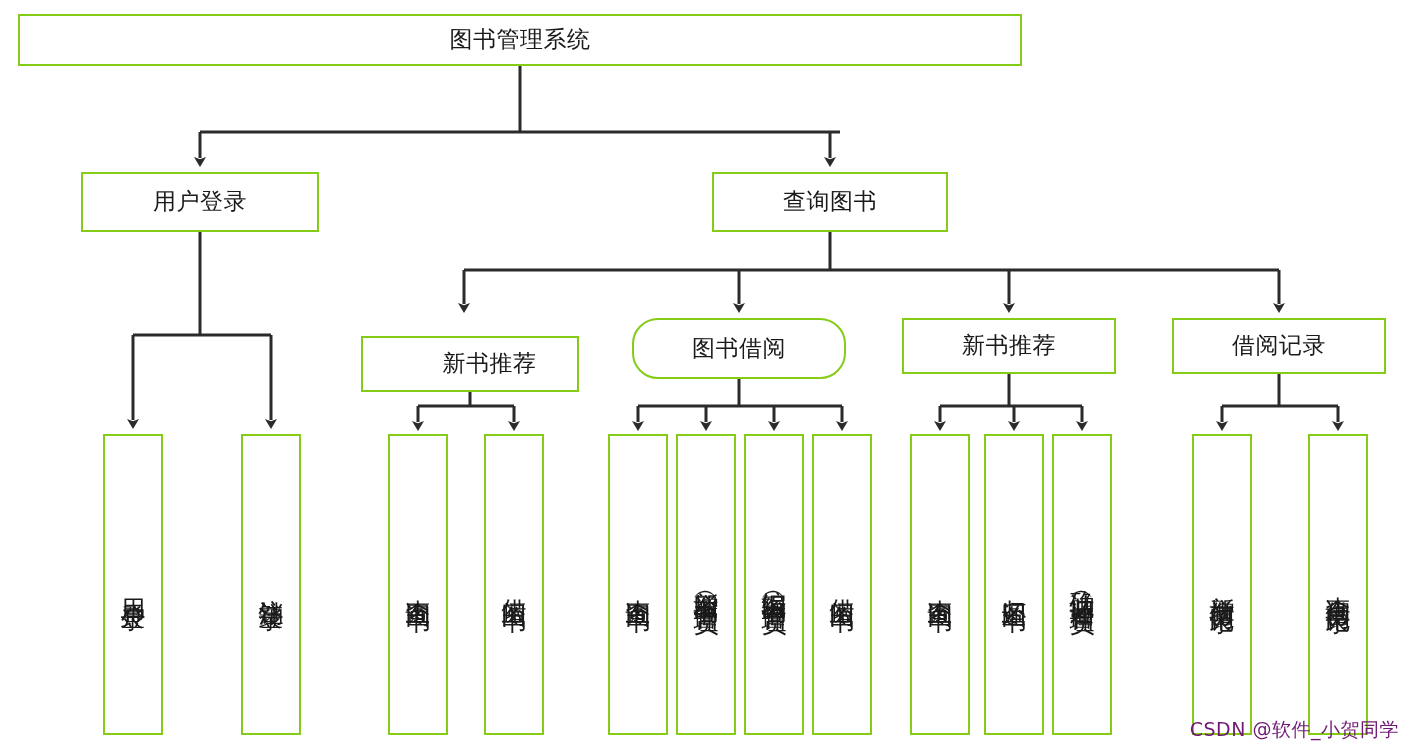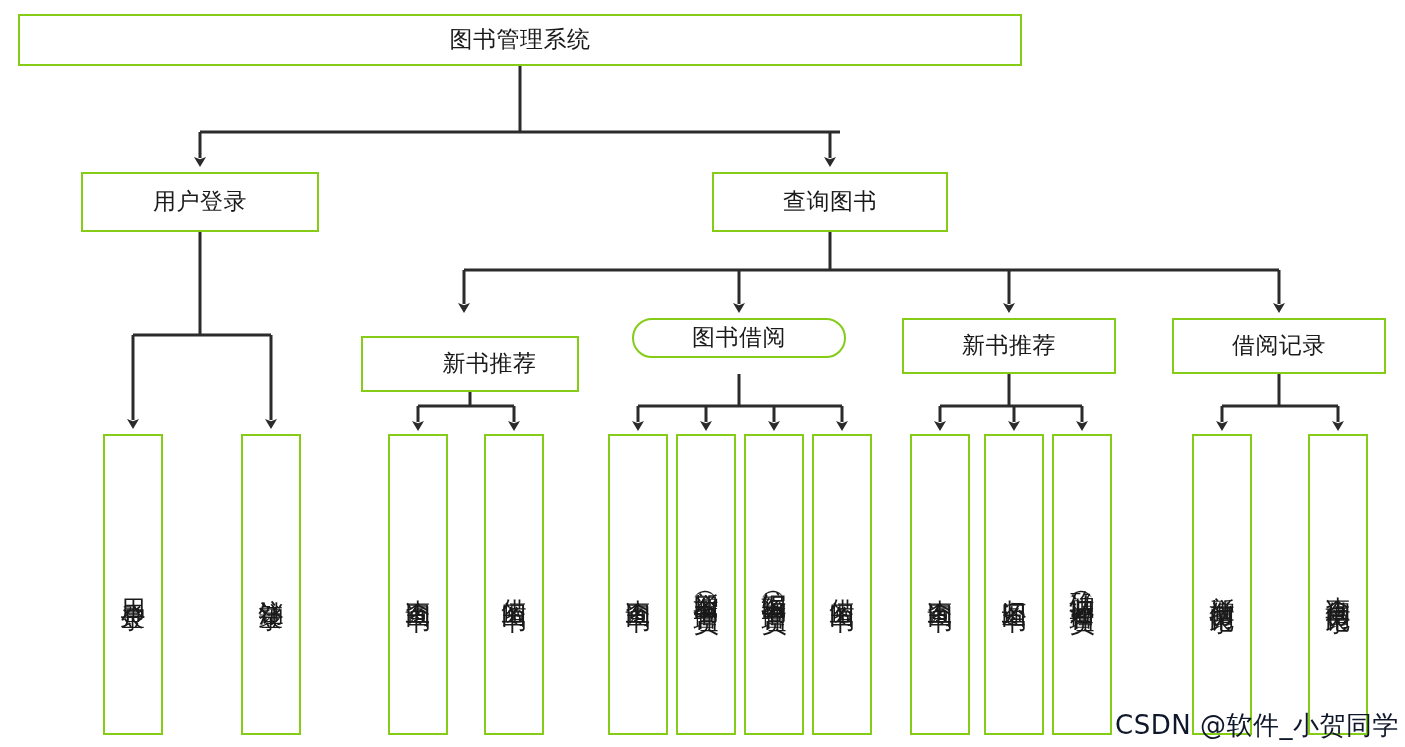--- a/index.html
+++ b/index.html
@@ -52,22 +52,22 @@
     text-orientation: upright;
     font-size: 25px;
     letter-spacing: 3px;
     line-height: 1;
     max-height: 280px;
   }
   #watermark {
     position: absolute;
     right: 6px;
     bottom: 4px;
-    font-size: 26px;
-    color: #0f172a;
+    font-size: 19px;
+    color: #701a75;
     letter-spacing: 0.5px;
     white-space: nowrap;
     font-family: "DejaVu Sans", "Liberation Sans", sans-serif;
   }
 </style>
 </head>
 <body>
 
 <div id="canvas">
 
@@ -128,21 +128,21 @@
   <div class="node horiz" style="left:81px;top:172px;width:238px;height:60px;">
     <span class="label">用户登录</span>
   </div>
   <div class="node horiz" style="left:712px;top:172px;width:236px;height:60px;">
     <span class="label">查询图书</span>
   </div>
 
   <div class="node horiz" style="left:361px;top:336px;width:218px;height:56px;padding-left:39px;">
     <span class="label">新书推荐</span>
   </div>
-  <div class="node horiz" style="left:632px;top:318px;width:214px;height:40px;border-radius:26px;">
+  <div class="node horiz" style="left:632px;top:318px;width:214px;height:61px;border-radius:26px;">
     <span class="label">图书借阅</span>
   </div>
   <div class="node horiz" style="left:902px;top:318px;width:214px;height:56px;">
     <span class="label">新书推荐</span>
   </div>
   <div class="node horiz" style="left:1172px;top:318px;width:214px;height:56px;">
     <span class="label">借阅记录</span>
   </div>
 
   <div class="node vert" style="left:103px;top:434px;width:60px;height:301px;">

